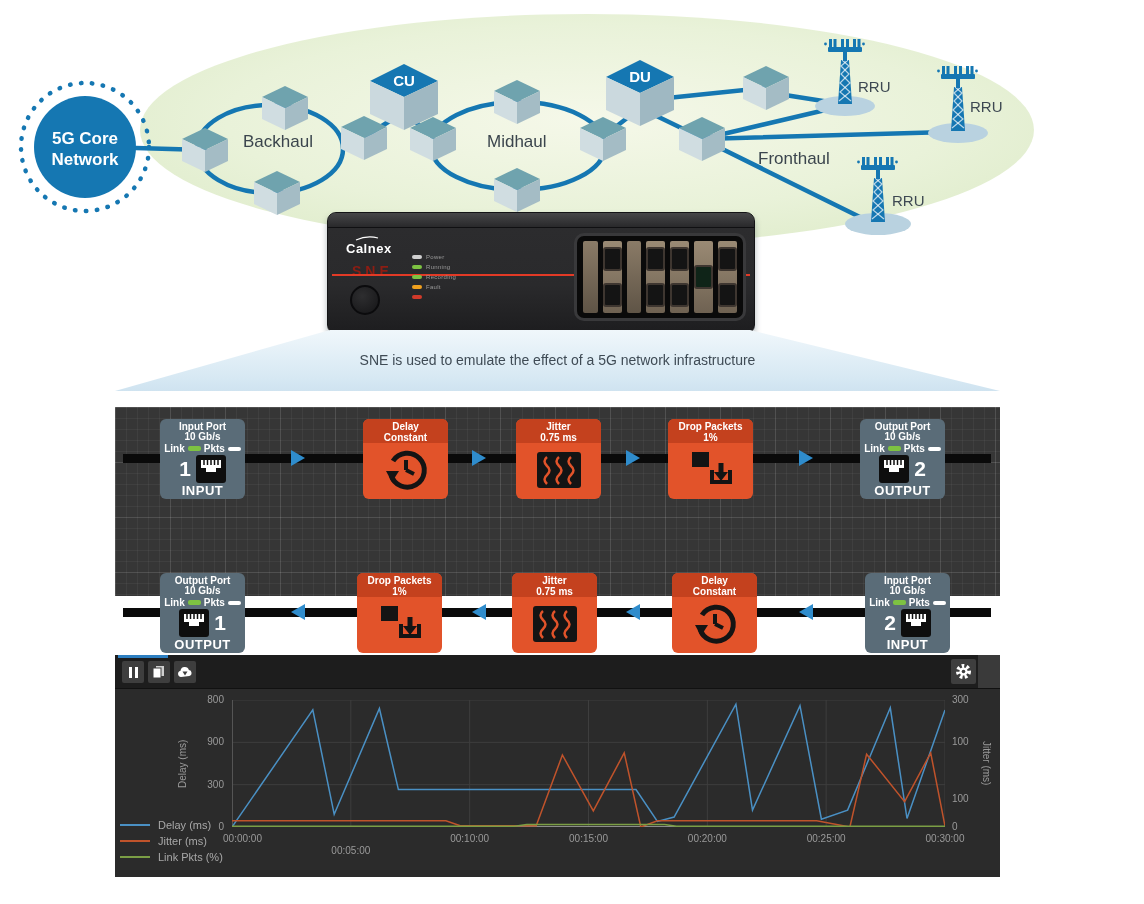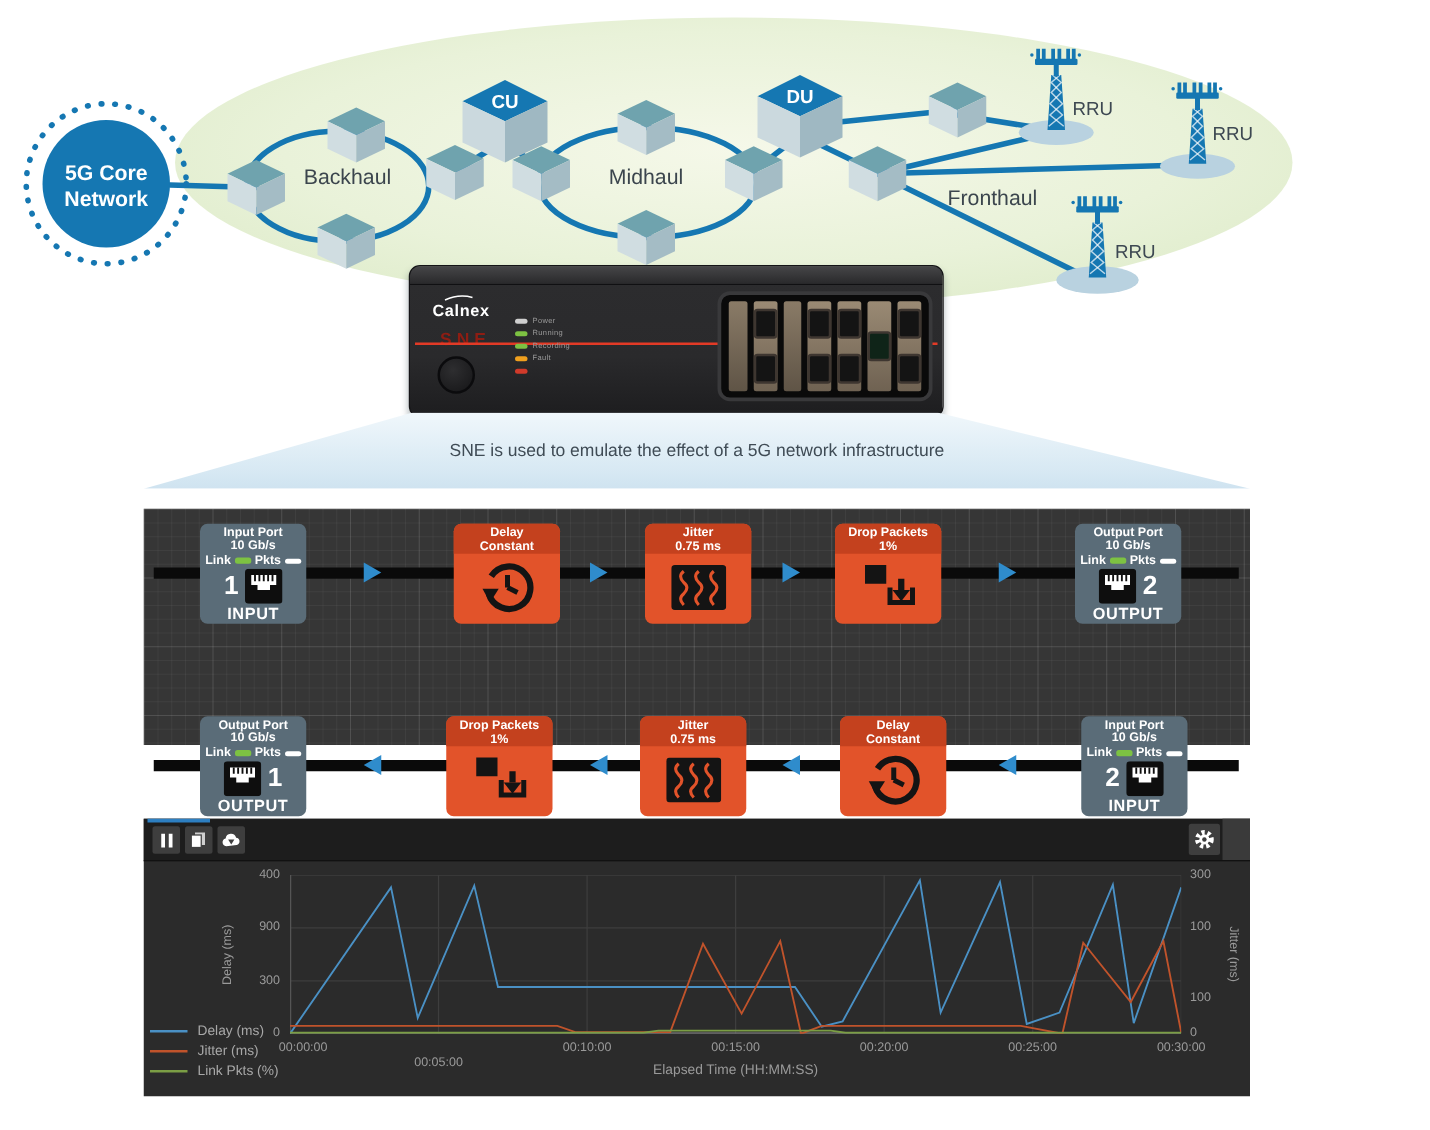--- a/index.html
+++ b/index.html
@@ -501,21 +501,20 @@
             <circle cx="8.5" cy="8.5" r="5.5" fill="none" stroke="#fff" stroke-width="4" stroke-dasharray="2.5 2.2"></circle>
             <circle cx="8.5" cy="8.5" r="4" fill="#fff"></circle>
             <circle cx="8.5" cy="8.5" r="1.8" fill="#3e3e3e"></circle>
           </svg>
         </div>
       <div class="tb-endcap"></div>
     </div>
 
     <div class="axis-title left">Delay (ms)</div>
     <div class="axis-title right">Jitter (ms)</div>
-    <div class="x-title">Elapsed Time (HH:MM:SS)</div>
 
     <svg id="plot-svg" width="713" height="127" viewBox="0 0 713 127">
         <line x1="118.83333333333333" y1="0" x2="118.83333333333333" y2="127" stroke="#3e3e3e" stroke-width="1"></line>
         <line x1="237.66666666666666" y1="0" x2="237.66666666666666" y2="127" stroke="#3e3e3e" stroke-width="1"></line>
         <line x1="356.5" y1="0" x2="356.5" y2="127" stroke="#3e3e3e" stroke-width="1"></line>
         <line x1="475.3333333333333" y1="0" x2="475.3333333333333" y2="127" stroke="#3e3e3e" stroke-width="1"></line>
         <line x1="594.1666666666666" y1="0" x2="594.1666666666666" y2="127" stroke="#3e3e3e" stroke-width="1"></line>
         <line x1="713" y1="0" x2="713" y2="127" stroke="#3e3e3e" stroke-width="1"></line>
         <line x1="0" y1="84.66666666666667" x2="713" y2="84.66666666666667" stroke="#3e3e3e" stroke-width="1"></line>
         <line x1="0" y1="42.33333333333334" x2="713" y2="42.33333333333334" stroke="#3e3e3e" stroke-width="1"></line>
@@ -530,21 +529,21 @@
         <span class="tick" style="left: 87px; top: 178px; width: 60px; text-align: right;">00:00:00</span>
         <span class="tick" style="left: 205.833px; top: 190px; width: 60px; text-align: center;">00:05:00</span>
         <span class="tick" style="left: 324.667px; top: 178px; width: 60px; text-align: center;">00:10:00</span>
         <span class="tick" style="left: 443.5px; top: 178px; width: 60px; text-align: center;">00:15:00</span>
         <span class="tick" style="left: 562.333px; top: 178px; width: 60px; text-align: center;">00:20:00</span>
         <span class="tick" style="left: 681.167px; top: 178px; width: 60px; text-align: center;">00:25:00</span>
         <span class="tick" style="left: 800px; top: 178px; width: 60px; text-align: center;">00:30:00</span>
         <span class="tick" style="left: 75px; top: 166px; width: 34px; text-align: right;">0</span>
         <span class="tick" style="left: 75px; top: 123.667px; width: 34px; text-align: right;">300</span>
         <span class="tick" style="left: 75px; top: 81.3333px; width: 34px; text-align: right;">900</span>
-        <span class="tick" style="left: 75px; top: 39px; width: 34px; text-align: right;">400</span>
+        <span class="tick" style="left: 75px; top: 39px; width: 34px; text-align: right;">800</span>
         <span class="tick" style="left: 837px; top: 166px; width: 30px; text-align: left;">0</span>
         <span class="tick" style="left: 837px; top: 138px; width: 30px; text-align: left;">100</span>
         <span class="tick" style="left: 837px; top: 81.3333px; width: 30px; text-align: left;">100</span>
         <span class="tick" style="left: 837px; top: 39px; width: 30px; text-align: left;">300</span>
       </div>
 
     <div class="chart-legend">
       <div class="legend-item">
           <span class="swatch" style="background: rgb(74, 144, 196);"></span>
           <span class="lab">Delay (ms)</span>

